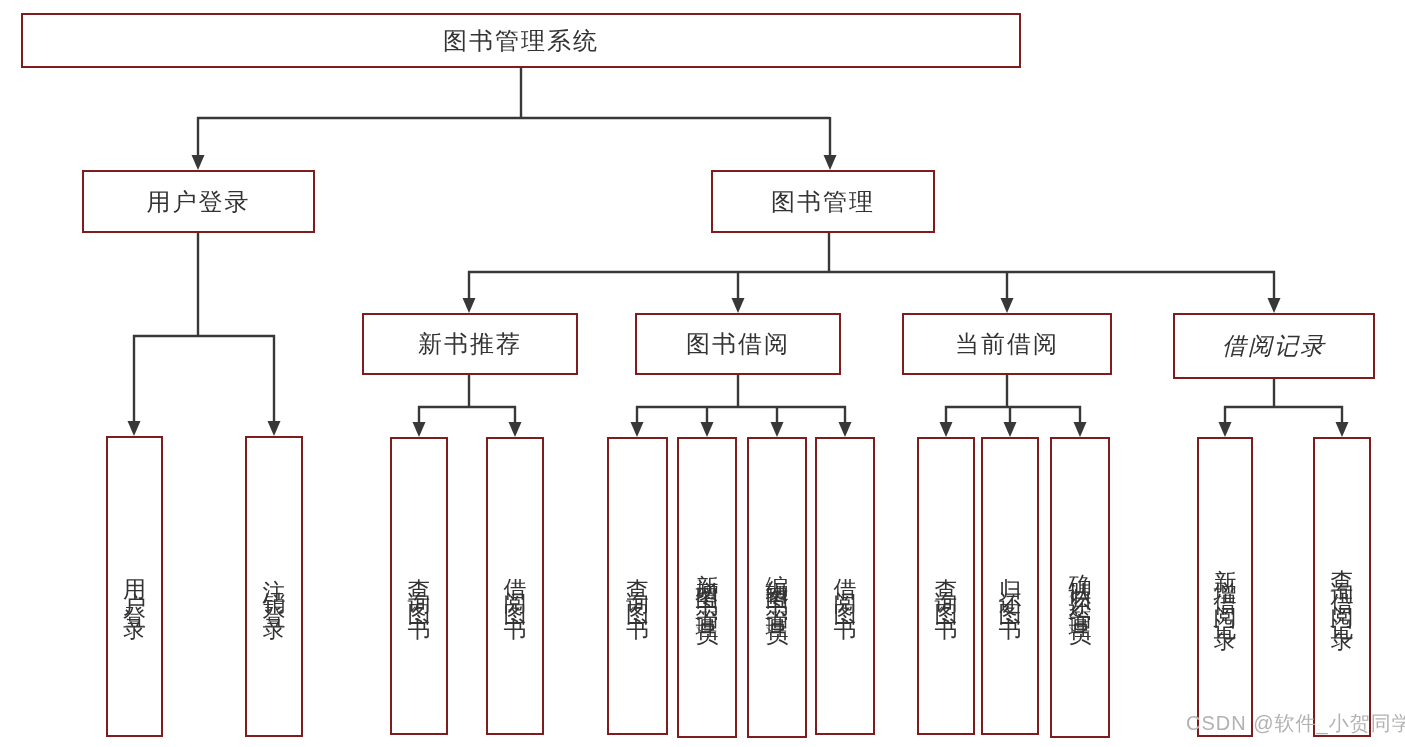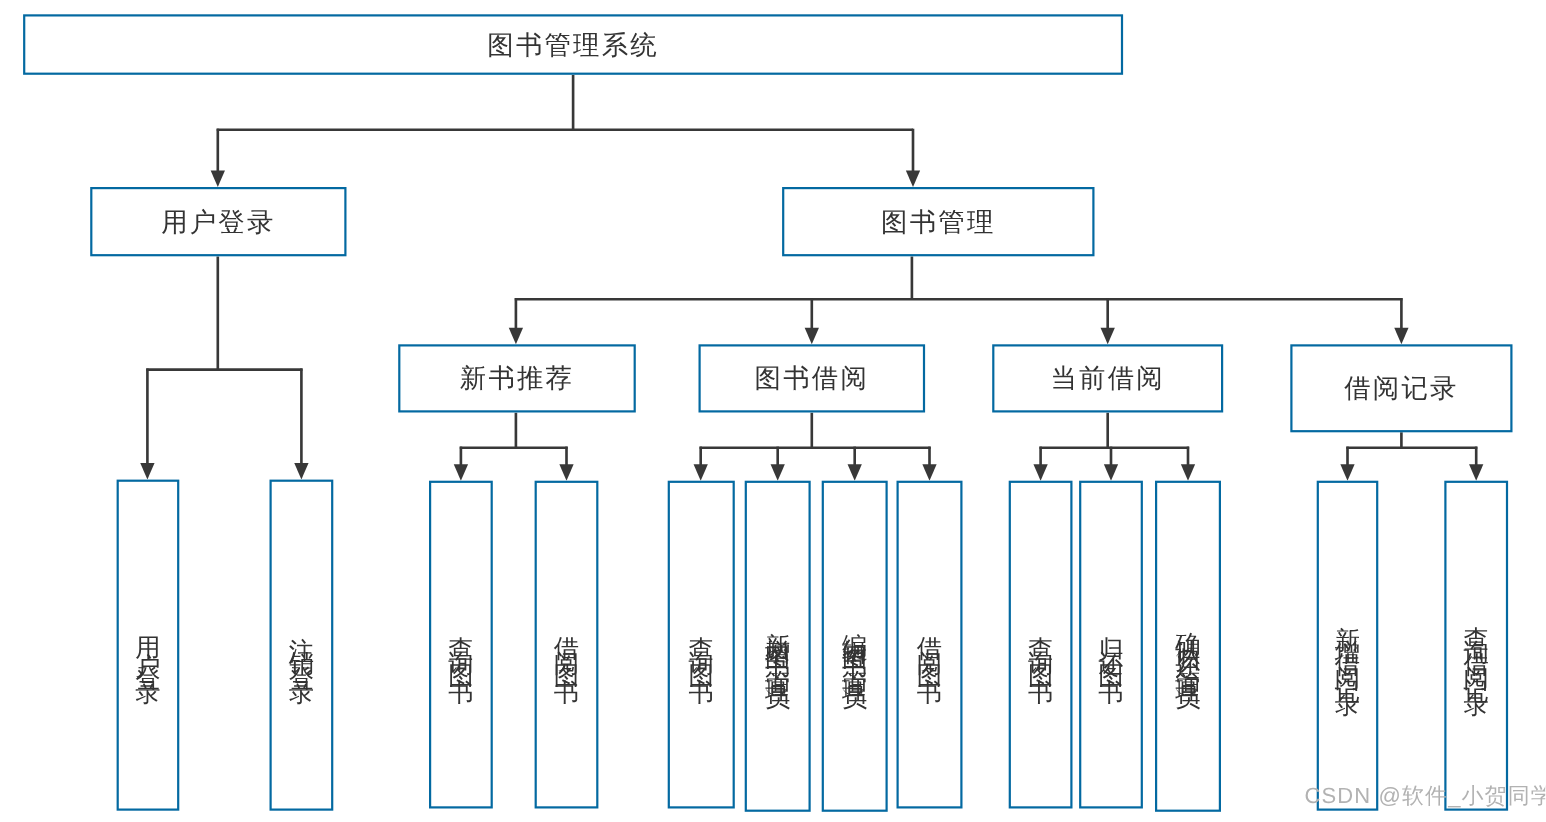--- a/index.html
+++ b/index.html
@@ -17,21 +17,21 @@
   }
   #wires {
     position: absolute;
     left: 0; top: 0;
     width: 1405px;
     height: 747px;
   }
   .node {
     position: absolute;
     box-sizing: border-box;
-    border: 2px solid #0369a1;
+    border: 2px solid #7f1d1d;
     background: #ffffff;
     display: flex;
     align-items: center;
     justify-content: center;
     color: #333333;
     text-align: right;
   }
   .h-node {
     font-size: 24px;
     letter-spacing: 2px;
@@ -124,26 +124,26 @@
       <polygon points="1003.5,422 1016.5,422 1010,437"></polygon>
       <polygon points="1073.5,422 1086.5,422 1080,437"></polygon>
       <polygon points="1218.5,422 1231.5,422 1225,437"></polygon>
       <polygon points="1335.5,422 1348.5,422 1342,437"></polygon>
     </g>
   </svg>
 
   <div class="node h-node" style="left:21px; top:13px; width:1000px; height:55px;">图书管理系统</div>
 
   <div class="node h-node" style="left:82px; top:170px; width:233px; height:63px;">用户登录</div>
-  <div class="node h-node" style="left:711px; top:170px; width:284px; height:63px;">图书管理</div>
+  <div class="node h-node" style="left:711px; top:170px; width:224px; height:63px;">图书管理</div>
 
   <div class="node h-node" style="left:635px; top:313px; width:206px; height:62px;">图书借阅</div>
   <div class="node h-node" style="left:362px; top:313px; width:216px; height:62px;">新书推荐</div>
   <div class="node h-node" style="left:902px; top:313px; width:210px; height:62px;">当前借阅</div>
-  <div class="node h-node" style="left:1173px; top:313px; width:202px; height:80px;">借阅记录</div>
+  <div class="node h-node" style="left:1173px; top:313px; width:202px; height:66px;font-style:italic;">借阅记录</div>
 
   <div class="node v-node ls4" style="left:106px; top:436px; width:57px; height:301px;">
     <span>用户登录</span>
     </div>
   <div class="node v-node ls4" style="left:245px; top:436px; width:58px; height:301px;">
     <span>注销登录</span>
     </div>
 
   <div class="node v-node ls4" style="left:390px; top:437px; width:58px; height:298px;">
     <span>查询图书</span>

